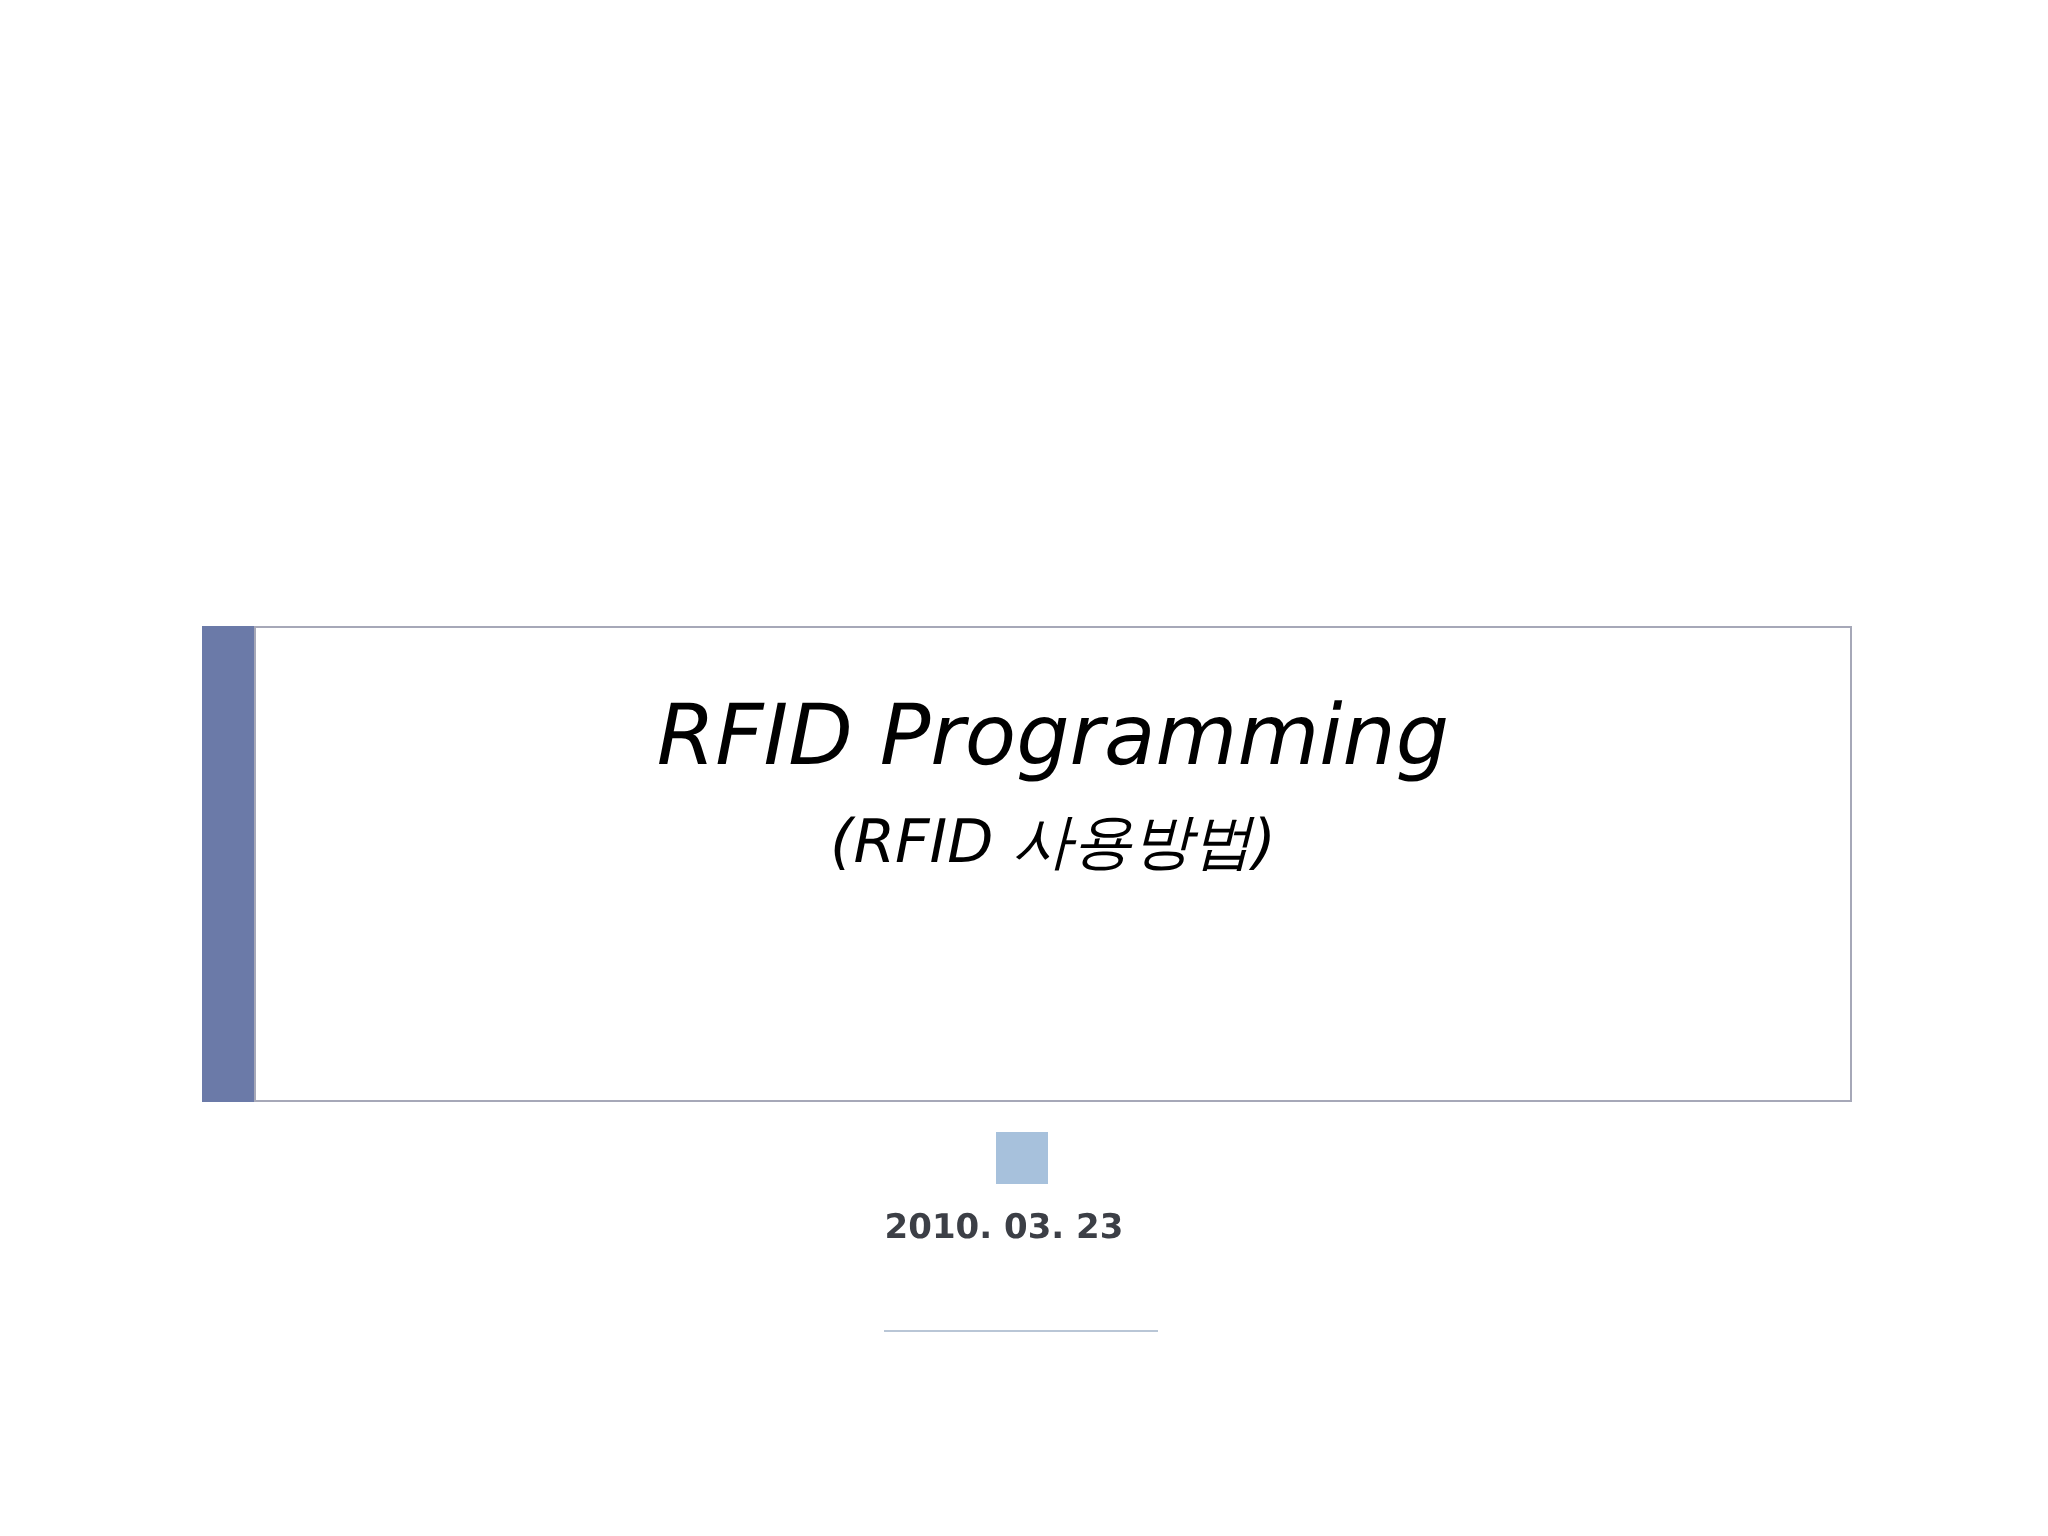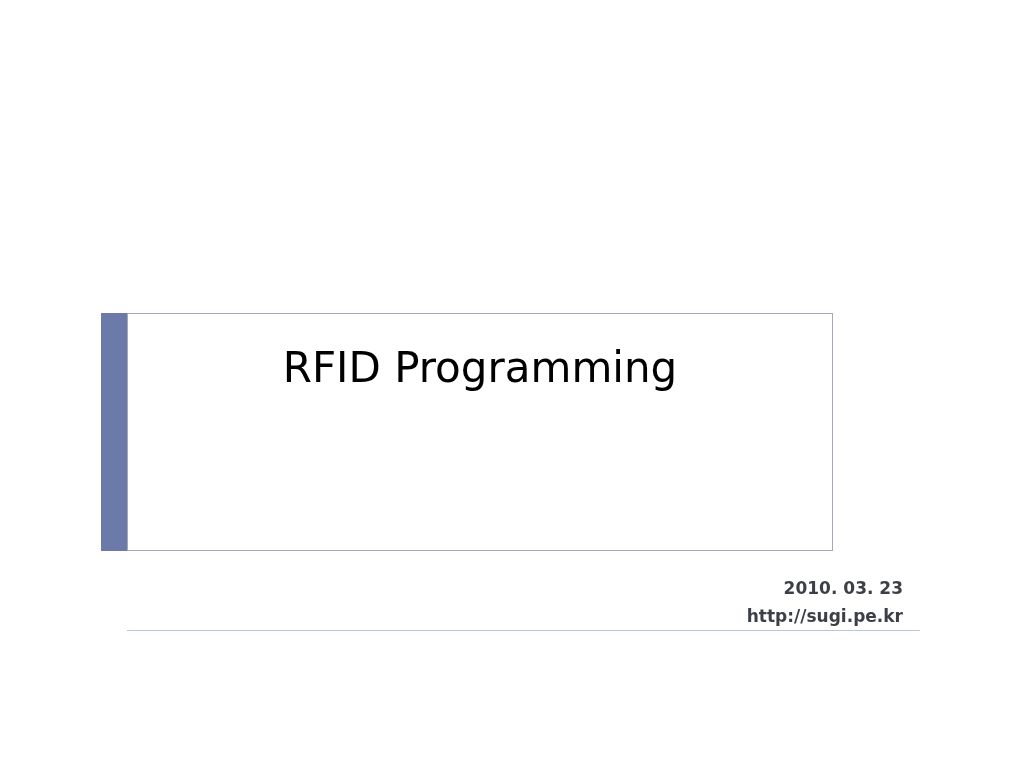--- a/index.html
+++ b/index.html
@@ -19,24 +19,25 @@
     position: absolute;
     inset: 0;
     background: #ffffff;
   }
 
   
   .title-block {
     position: absolute;
     left: 101px;
     top: 313px;
-    width: 732px;
+    width: 825px;
     height: 238px;
     display: flex;
     align-items: stretch;
+    font-style: italic;
   }
   .title-accent-bar {
     width: 26px;
     flex: 0 0 26px;
     background: #6b7aa8;
   }
   .title-panel {
     flex: 1 1 auto;
     border: 1px solid #a6a8b8;
     border-left: 1px solid #a6a8b8;
@@ -69,21 +70,22 @@
   }
 
   
   .meta-block {
     position: absolute;
     left: 101px;
     top: 566px;
     width: 819px;
     height: 100px;
     display: flex;
-    align-items: flex-start;
+    align-items: center;
+    flex-direction: column;
   }
   .meta-accent-bar {
     width: 26px;
     flex: 0 0 26px;
     background: #a7c1dc;
   }
   .meta-panel {
     flex: 1 1 auto;
     border-bottom: 1px solid #b9c6d6;
     background: #ffffff;
@@ -113,28 +115,28 @@
 </style>
 </head>
 <body>
 
 <div class="slide">
 
   <div class="title-block">
     <div class="title-accent-bar"></div>
     <div class="title-panel">
       <h1 class="slide-title">RFID Programming</h1>
+      <div class="slide-subtitle">(RFID 사용방법)</div>
     </div>
   </div>
 
   <div class="meta-block">
     <div class="meta-accent-bar"></div>
     <div class="meta-panel">
       <div class="meta-line">2010. 03. 23</div>
-      <div class="meta-line">http://sugi.pe.kr</div>
     </div>
   </div>
 
   <div class="footer">
     
     
   </div>
 
 </div>
 

